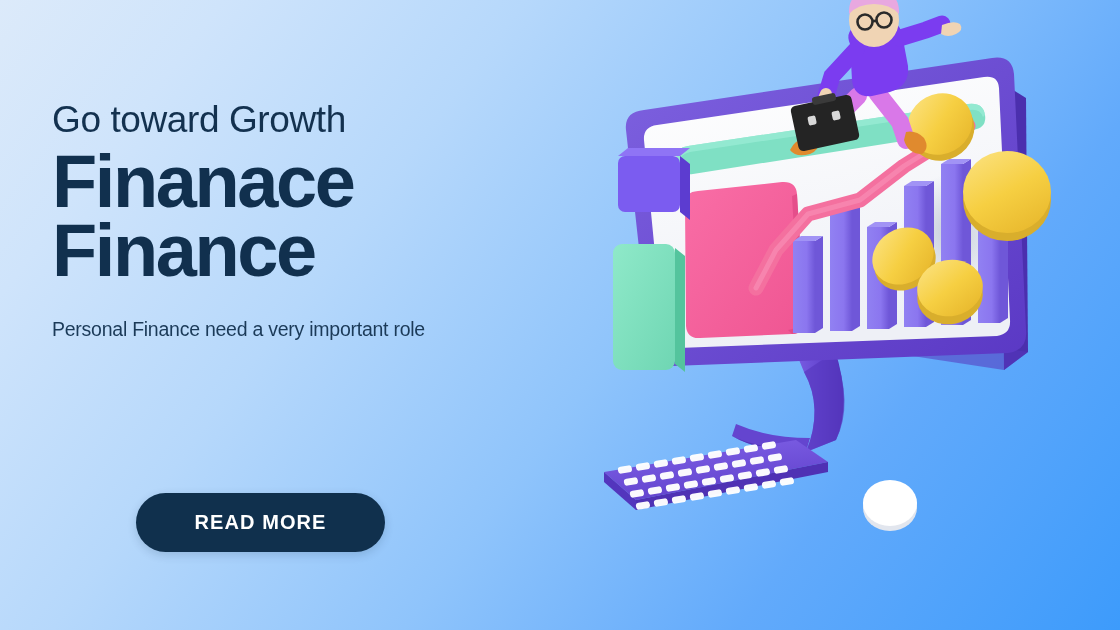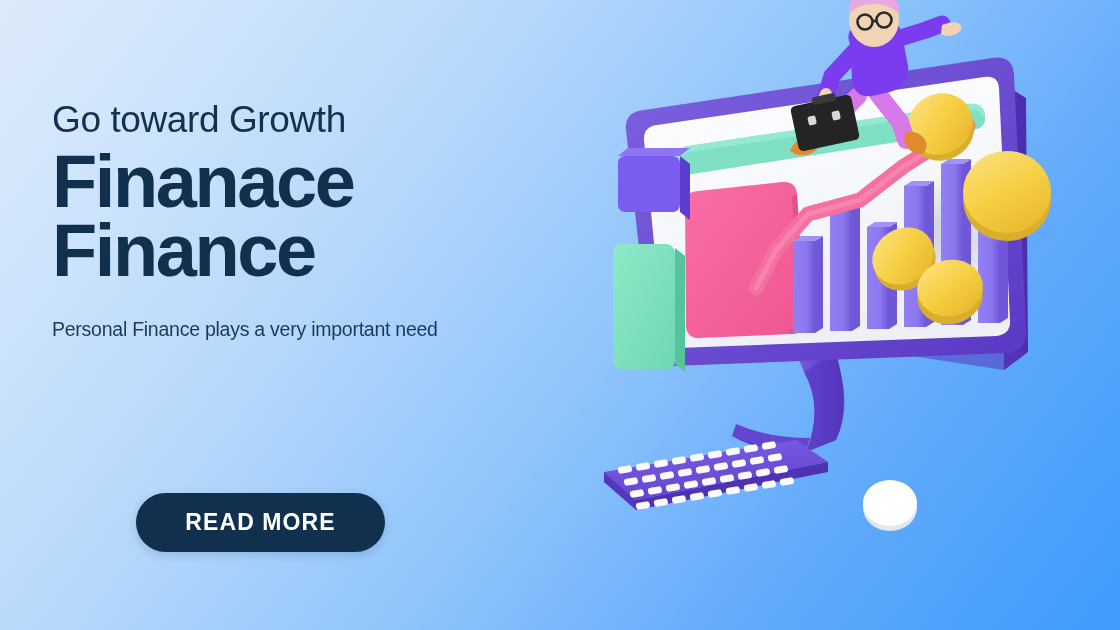--- a/index.html
+++ b/index.html
@@ -64,21 +64,21 @@
     position: absolute;
     left: 136px;
     top: 493px;
     width: 249px;
     height: 59px;
     border: 0;
     border-radius: 30px;
     background: #10304d;
     color: #ffffff;
     font-family: "Liberation Sans", sans-serif;
-    font-size: 23px;
+    font-size: 20px;
     font-weight: 700;
     letter-spacing: 1.1px;
     cursor: pointer;
     box-shadow: 0 3px 10px rgba(10, 35, 60, 0.16);
   }
 
   
   .art {
     position: absolute;
     left: 560px;
@@ -93,21 +93,21 @@
 
 <div class="banner">
 
   <div class="copy">
     <p class="eyebrow">Go toward Growth</p>
     <h1 class="headline">
       <span class="headline-line">Finanace</span>
       <span class="headline-line">Finance</span>
     </h1>
     <p class="lede">
-      <span class="lede-line">Personal Finance plays a very important need</span>
+      <span class="lede-line">Personal Finance need a very important role</span>
     </p>
   </div>
 
   <button class="cta">READ MORE</button>
 
   <div class="art">
     <svg viewBox="0 0 560 630" xmlns="http://www.w3.org/2000/svg">
       <defs>
         <linearGradient id="bezelG" x1="0" y1="0" x2="1" y2="1">
           <stop offset="0" stop-color="#7e62e0"></stop>

